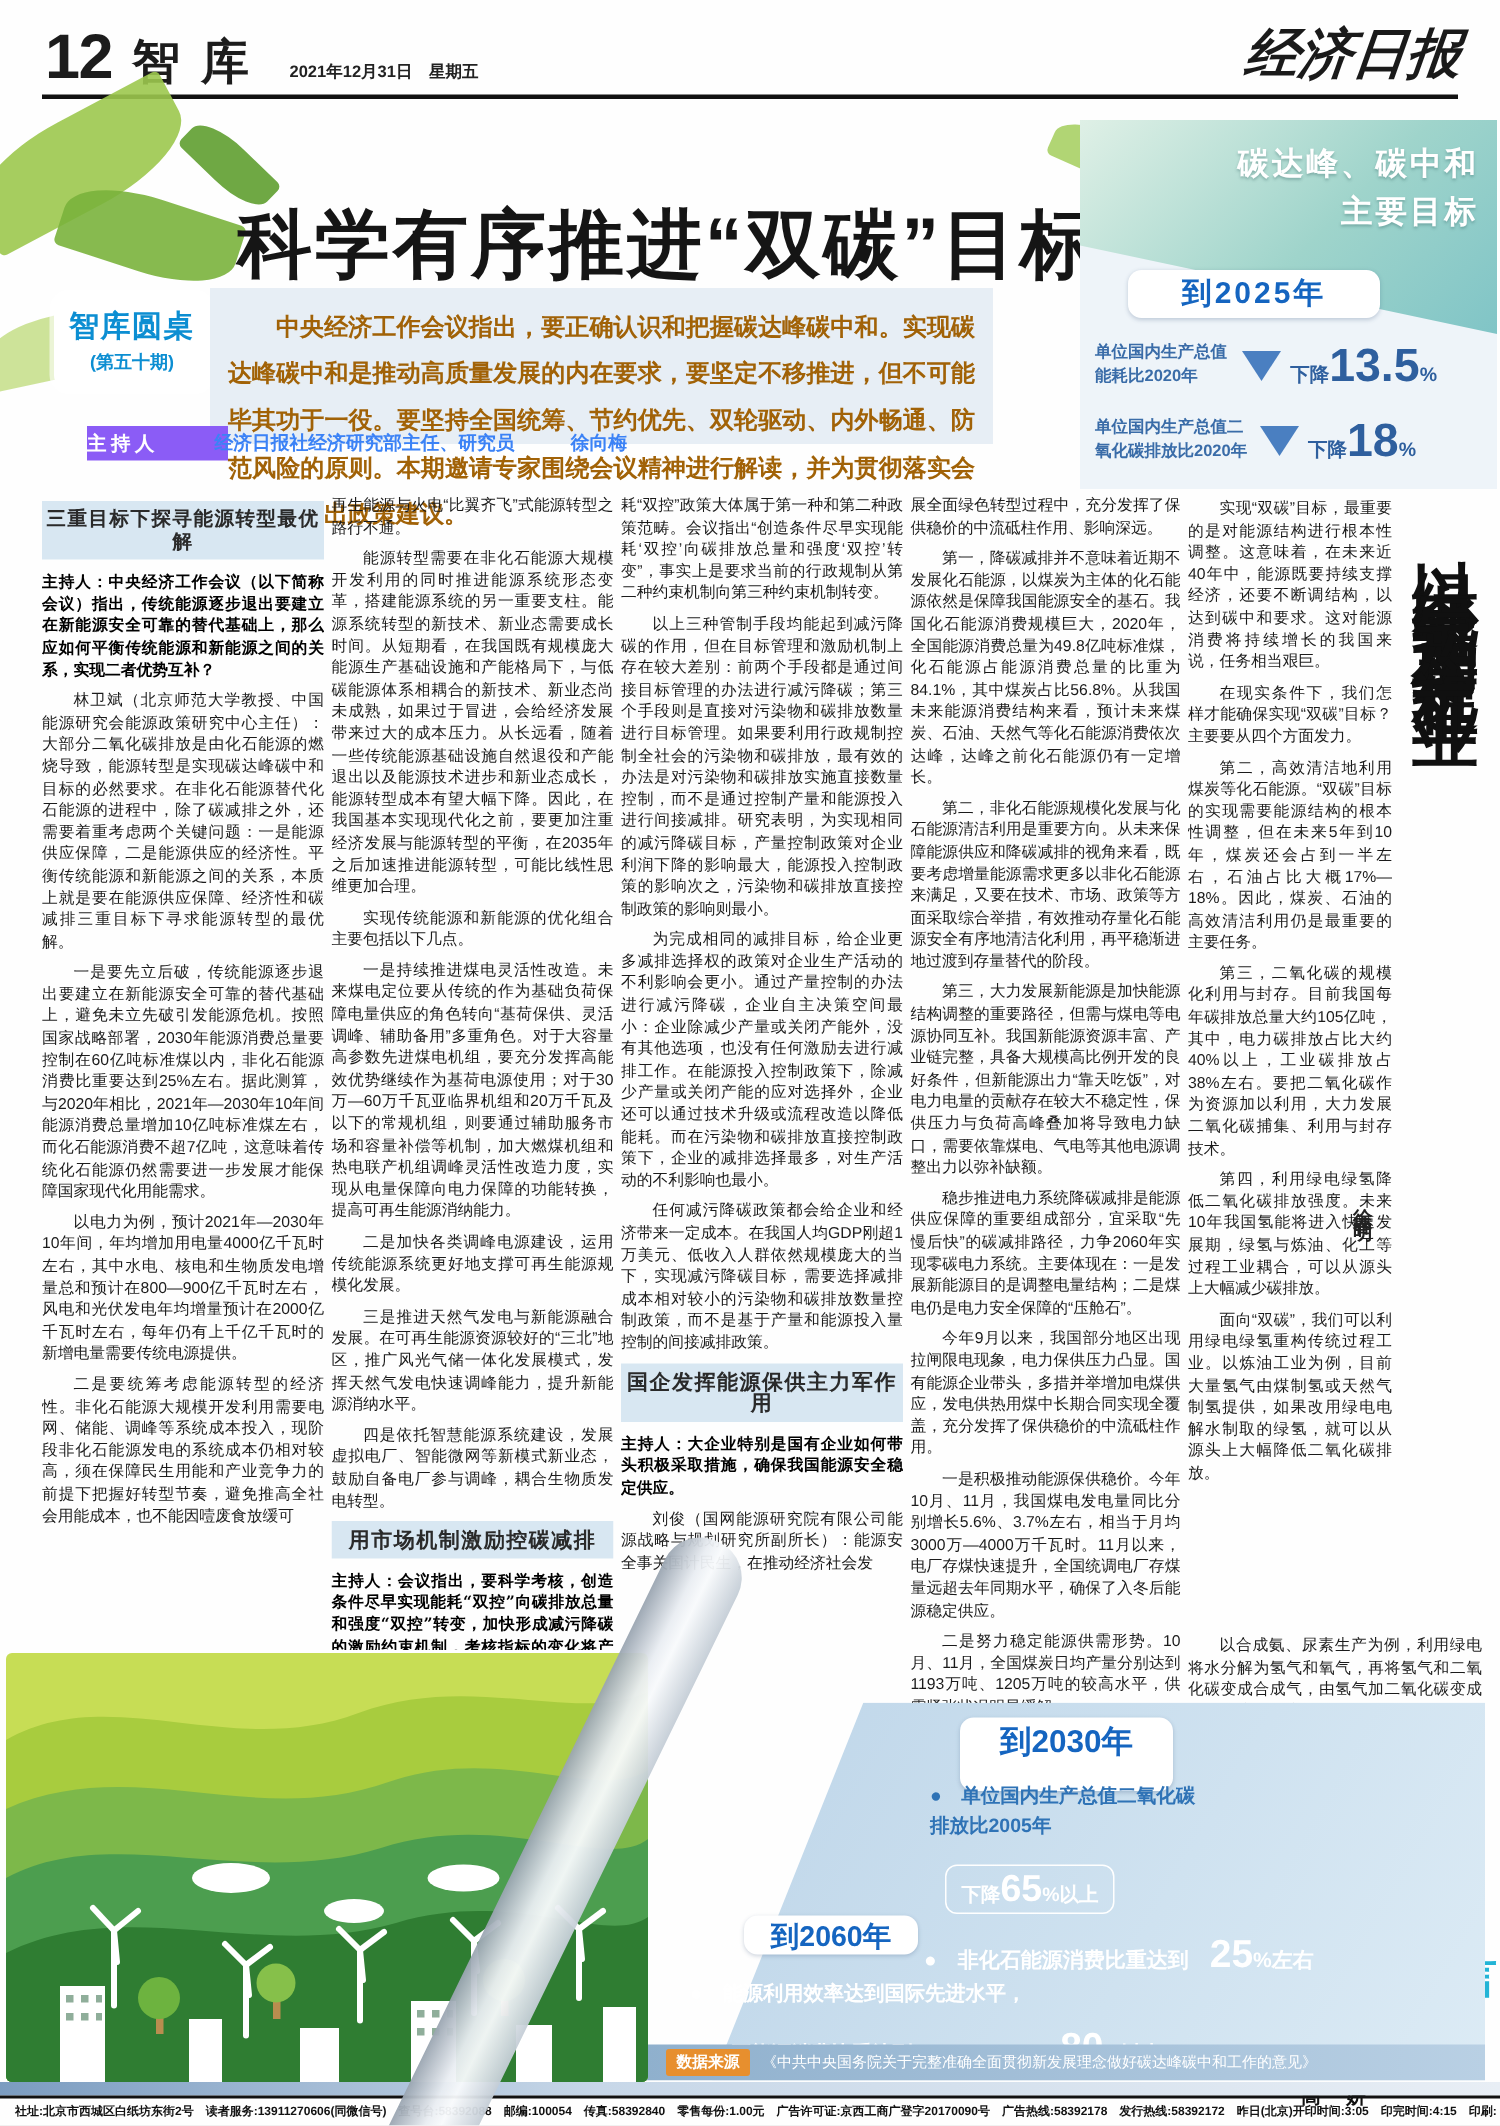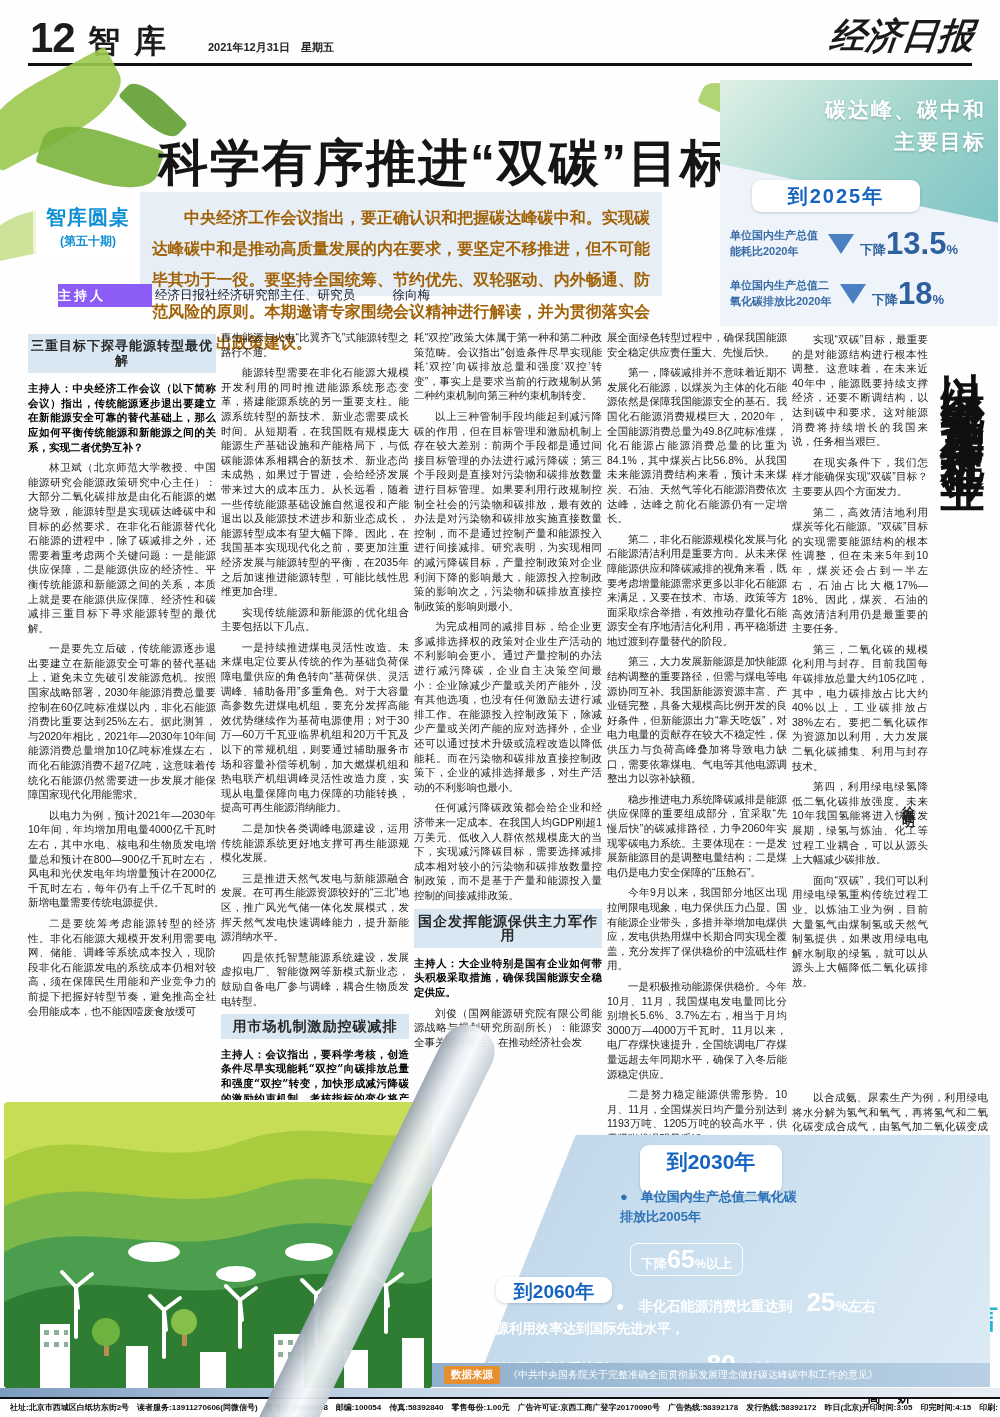--- a/index.html
+++ b/index.html
@@ -1,41 +1,41 @@
 <!DOCTYPE html>
 <html><head>
 <meta charset="utf-8">
 <style>
   html,body{margin:0;padding:0;background:#e8e8e8;}
   .page{position:relative;width:1000px;height:1417px;margin:0 auto;background:#fefefe;overflow:hidden;
         font-family:"Liberation Sans","DejaVu Sans",sans-serif;color:#1c1c1c;}
   
   .mast-num{position:absolute;left:30px;top:14px;font-size:42px;font-weight:900;letter-spacing:-1px;}
   .mast-sec{position:absolute;left:88px;top:20px;font-size:32px;font-weight:900;letter-spacing:14px;}
-  .mast-date{position:absolute;left:208px;top:40px;font-size:11px;font-weight:700;color:#222;}
+  .mast-date{position:absolute;left:193px;top:40px;font-size:11px;font-weight:700;color:#222;}
   .mast-brand{position:absolute;right:26px;top:12px;font-size:36px;font-weight:700;
       font-family:"DejaVu Serif","Liberation Serif",serif;font-style:italic;transform:skewX(-6deg);color:#1a1a1a;}
   .mast-rule{position:absolute;left:28px;top:63px;width:944px;height:3px;background:#111;}
   
   .leaf{position:absolute;border-radius:50% 4px 50% 4px;opacity:.9;}
   
   .headline{position:absolute;left:145px;top:96px;width:600px;text-align:center;
       font-size:50px;font-weight:900;letter-spacing:2px;color:#151515;}
   .intro-box{position:absolute;left:140px;top:192px;width:498px;height:84px;background:#e7eef5;
       padding:10px 12px;font-family:"DejaVu Serif","Liberation Serif",serif;font-weight:700;
       font-size:16px;line-height:1.95;color:#a16207;text-align:justify;}
   .intro-box p{margin:0;text-indent:2em;}
   .rt-box{position:absolute;left:36px;top:196px;width:104px;height:64px;background:#ffffff;
       border-radius:10px;text-align:center;box-shadow:0 0 0 3px rgba(255,255,255,.6);}
   .rt-title{margin:8px 0 0;font-size:20px;font-weight:900;color:#0c8ed2;letter-spacing:1px;}
   .rt-issue{margin:2px 0 0;font-size:12px;font-weight:700;color:#0c8ed2;}
   .host-badge{position:absolute;left:58px;top:284px;width:94px;height:23px;background:#8b5cf6;color:#fff;
       font-size:13px;font-weight:700;line-height:23px;letter-spacing:3px;}
-  .host-line{position:absolute;left:155px;top:287px;font-family:"DejaVu Serif","Liberation Serif",serif;
-      font-weight:400;font-size:12.5px;color:#0f172a;}
+  .host-line{position:absolute;left:143px;top:287px;font-family:"DejaVu Serif","Liberation Serif",serif;
+      font-weight:700;font-size:12.5px;color:#3b82f6;}
   
   .goals{position:absolute;left:720px;top:80px;width:278px;height:246px;background:#eef4f9;overflow:hidden;}
   .goals-teal{position:absolute;left:0;top:0;width:100%;height:100%;
       background:linear-gradient(135deg,#dff0e6 0%,#9fd4cb 45%,#6fbcc4 100%);
       clip-path:polygon(0 0,100% 0,100% 58%,0 34%);}
   .goals-title{position:absolute;right:12px;top:14px;text-align:right;color:#fff;font-weight:900;
       font-size:21px;line-height:1.5;text-shadow:0 1px 2px rgba(40,90,90,.35);letter-spacing:2px;}
   .pill{background:#fff;border-radius:9px;color:#1565c0;font-weight:900;text-align:center;
       box-shadow:0 1px 3px rgba(50,80,120,.25);}
   .goals .pill{position:absolute;left:32px;top:100px;width:168px;height:32px;font-size:20px;line-height:32px;letter-spacing:2px;}
@@ -171,21 +171,21 @@
     <p class="noind">耗“双控”政策大体属于第一种和第二种政策范畴。会议指出“创造条件尽早实现能耗‘双控’向碳排放总量和强度‘双控’转变”，事实上是要求当前的行政规制从第二种约束机制向第三种约束机制转变。</p>
     <p>以上三种管制手段均能起到减污降碳的作用，但在目标管理和激励机制上存在较大差别：前两个手段都是通过间接目标管理的办法进行减污降碳；第三个手段则是直接对污染物和碳排放数量进行目标管理。如果要利用行政规制控制全社会的污染物和碳排放，最有效的办法是对污染物和碳排放实施直接数量控制，而不是通过控制产量和能源投入进行间接减排。研究表明，为实现相同的减污降碳目标，产量控制政策对企业利润下降的影响最大，能源投入控制政策的影响次之，污染物和碳排放直接控制政策的影响则最小。</p>
     <p>为完成相同的减排目标，给企业更多减排选择权的政策对企业生产活动的不利影响会更小。通过产量控制的办法进行减污降碳，企业自主决策空间最小：企业除减少产量或关闭产能外，没有其他选项，也没有任何激励去进行减排工作。在能源投入控制政策下，除减少产量或关闭产能的应对选择外，企业还可以通过技术升级或流程改造以降低能耗。而在污染物和碳排放直接控制政策下，企业的减排选择最多，对生产活动的不利影响也最小。</p>
     <p>任何减污降碳政策都会给企业和经济带来一定成本。在我国人均GDP刚超1万美元、低收入人群依然规模庞大的当下，实现减污降碳目标，需要选择减排成本相对较小的污染物和碳排放数量控制政策，而不是基于产量和能源投入量控制的间接减排政策。</p>
     <h3 class="band">国企发挥能源保供主力军作用</h3>
     <p class="hostp noind">主持人：大企业特别是国有企业如何带头积极采取措施，确保我国能源安全稳定供应。</p>
     <p>刘俊（国网能源研究院有限公司能源战略与规划研究所副所长）：能源安全事关国计民生，在推动经济社会发</p>
   </div>
 
   <div class="col" style="left:607px;top:330px;width:180px;height:806px;">
-    <p class="noind">展全面绿色转型过程中，确保我国能源安全稳定供应责任重大、先慢后快。</p>
+    <p class="noind">展全面绿色转型过程中，充分发挥了保供稳价的中流砥柱作用、影响深远。</p>
     <p>第一，降碳减排并不意味着近期不发展化石能源，以煤炭为主体的化石能源依然是保障我国能源安全的基石。我国化石能源消费规模巨大，2020年，全国能源消费总量为49.8亿吨标准煤，化石能源占能源消费总量的比重为84.1%，其中煤炭占比56.8%。从我国未来能源消费结构来看，预计未来煤炭、石油、天然气等化石能源消费依次达峰，达峰之前化石能源仍有一定增长。</p>
     <p>第二，非化石能源规模化发展与化石能源清洁利用是重要方向。从未来保障能源供应和降碳减排的视角来看，既要考虑增量能源需求更多以非化石能源来满足，又要在技术、市场、政策等方面采取综合举措，有效推动存量化石能源安全有序地清洁化利用，再平稳渐进地过渡到存量替代的阶段。</p>
     <p>第三，大力发展新能源是加快能源结构调整的重要路径，但需与煤电等电源协同互补。我国新能源资源丰富、产业链完整，具备大规模高比例开发的良好条件，但新能源出力“靠天吃饭”，对电力电量的贡献存在较大不稳定性，保供压力与负荷高峰叠加将导致电力缺口，需要依靠煤电、气电等其他电源调整出力以弥补缺额。</p>
     <p>稳步推进电力系统降碳减排是能源供应保障的重要组成部分，宜采取“先慢后快”的碳减排路径，力争2060年实现零碳电力系统。主要体现在：一是发展新能源目的是调整电量结构；二是煤电仍是电力安全保障的“压舱石”。</p>
     <p>今年9月以来，我国部分地区出现拉闸限电现象，电力保供压力凸显。国有能源企业带头，多措并举增加电煤供应，发电供热用煤中长期合同实现全覆盖，充分发挥了保供稳价的中流砥柱作用。</p>
     <p>一是积极推动能源保供稳价。今年10月、11月，我国煤电发电量同比分别增长5.6%、3.7%左右，相当于月均3000万—4000万千瓦时。11月以来，电厂存煤快速提升，全国统调电厂存煤量远超去年同期水平，确保了入冬后能源稳定供应。</p>
     <p>二是努力稳定能源供需形势。10月、11月，全国煤炭日均产量分别达到1193万吨、1205万吨的较高水平，供需紧张状况明显缓解。</p>
 
   </div>
 

